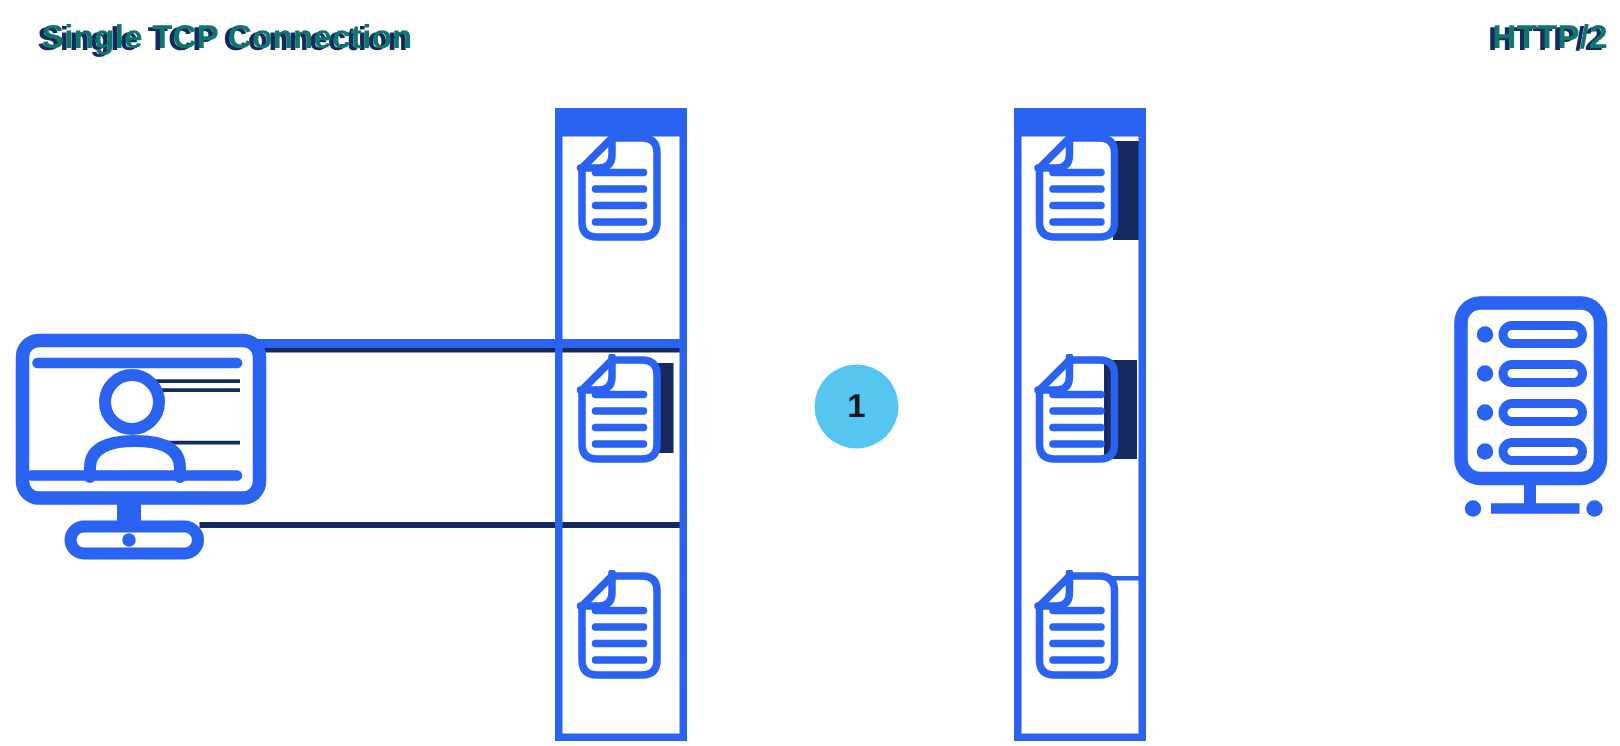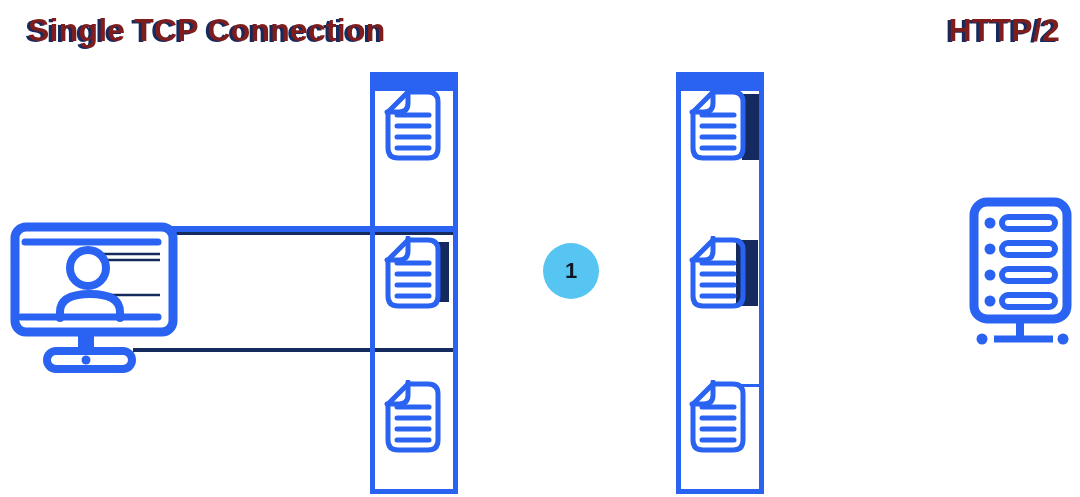--- a/index.html
+++ b/index.html
@@ -1,25 +1,25 @@
 <!DOCTYPE html>
 <html><head>
 <meta charset="utf-8">
 <style>
   html,body{margin:0;padding:0;background:#fff;}
   .canvas{
     position:relative;width:1080px;height:497px;background:#ffffff;
     font-family:"Liberation Sans",sans-serif;overflow:hidden;
   }
   .title,.protocol{
-    position:absolute;top:12px;font-size:32px;font-weight:bold;color:#7f1d1d;
+    position:absolute;top:12px;font-size:22px;font-weight:bold;color:#0f766e;
     text-shadow:-3px 1px 0 #152A5E;letter-spacing:0.2px;white-space:nowrap;
   }
   .title{left:28px;}
-  .protocol{right:20px;padding-left:28px;}
+  .protocol{right:8px;padding-left:28px;}
   .icon-svg{position:absolute;}
   
   .line{position:absolute;}
   .line-top{left:170px;top:226px;width:288px;height:6px;background:#2A62F2;}
   .line-top-shadow{left:170px;top:232px;width:288px;height:3px;background:#152A5E;}
   .line-bottom{left:133px;top:348px;width:325px;height:4px;background:#152A5E;}
   
   .stack{
     position:absolute;top:72px;width:78px;height:412px;
     border:5px solid #2A62F2;background:transparent;z-index:3;

